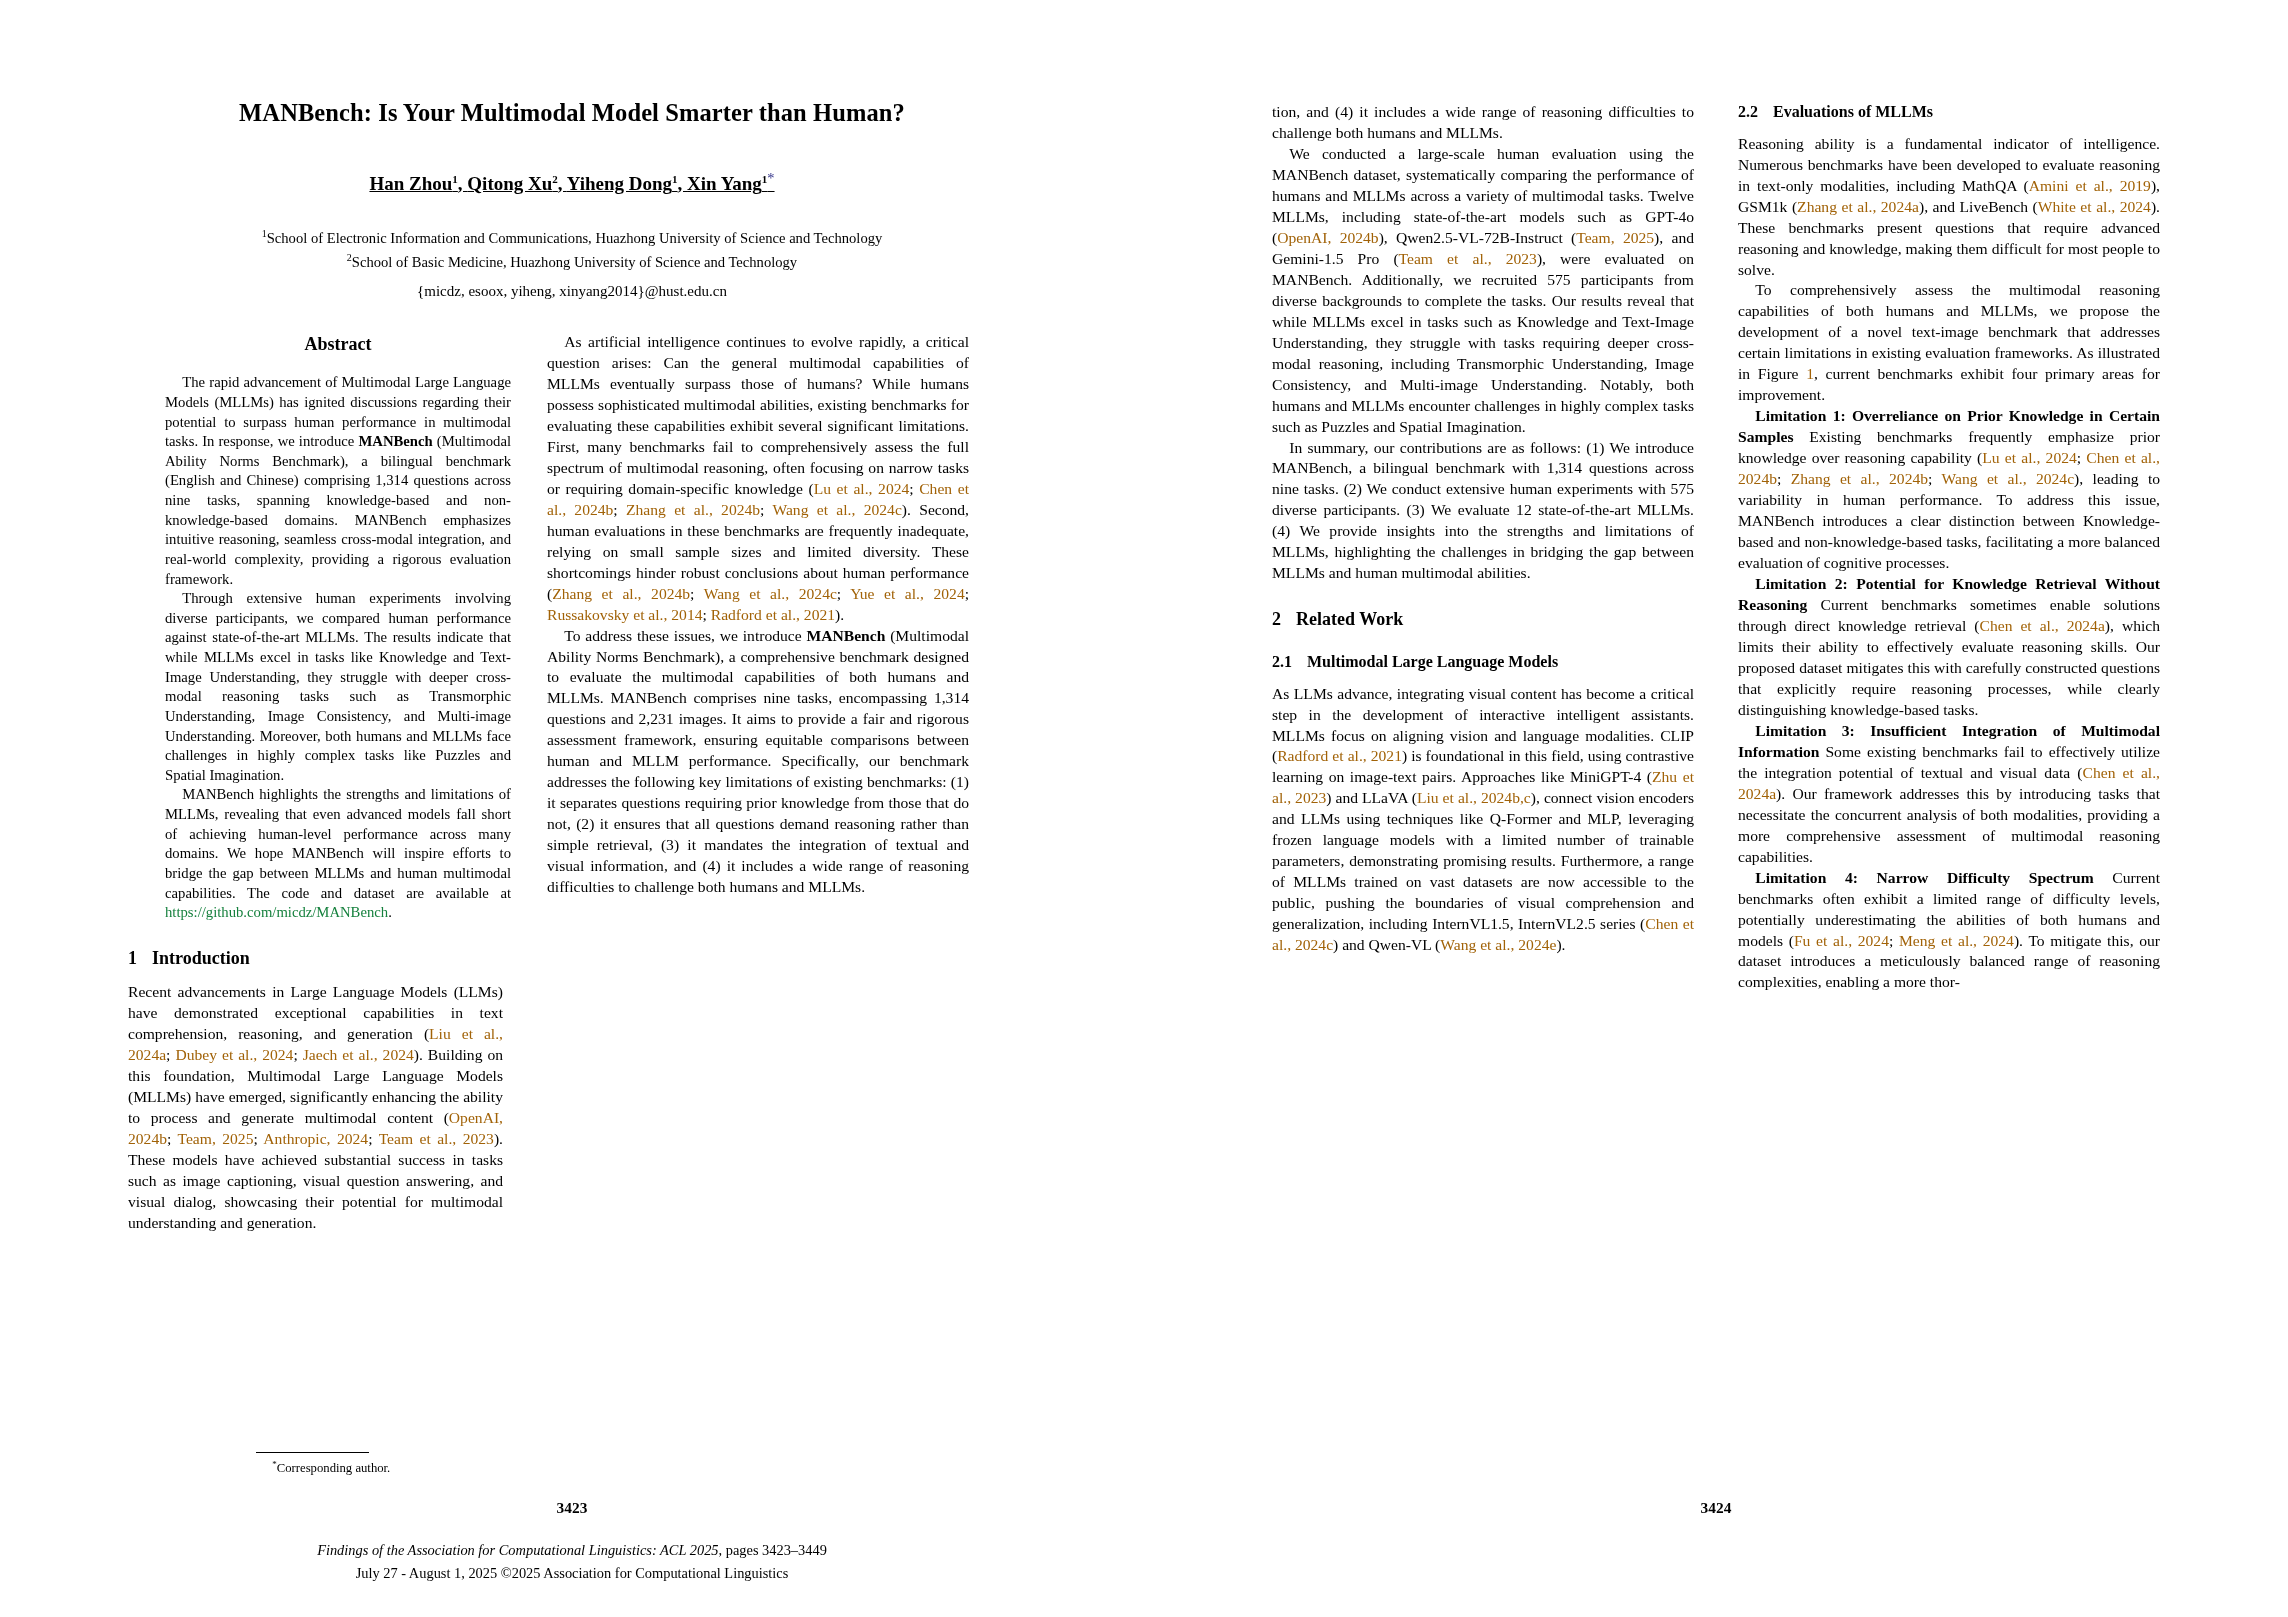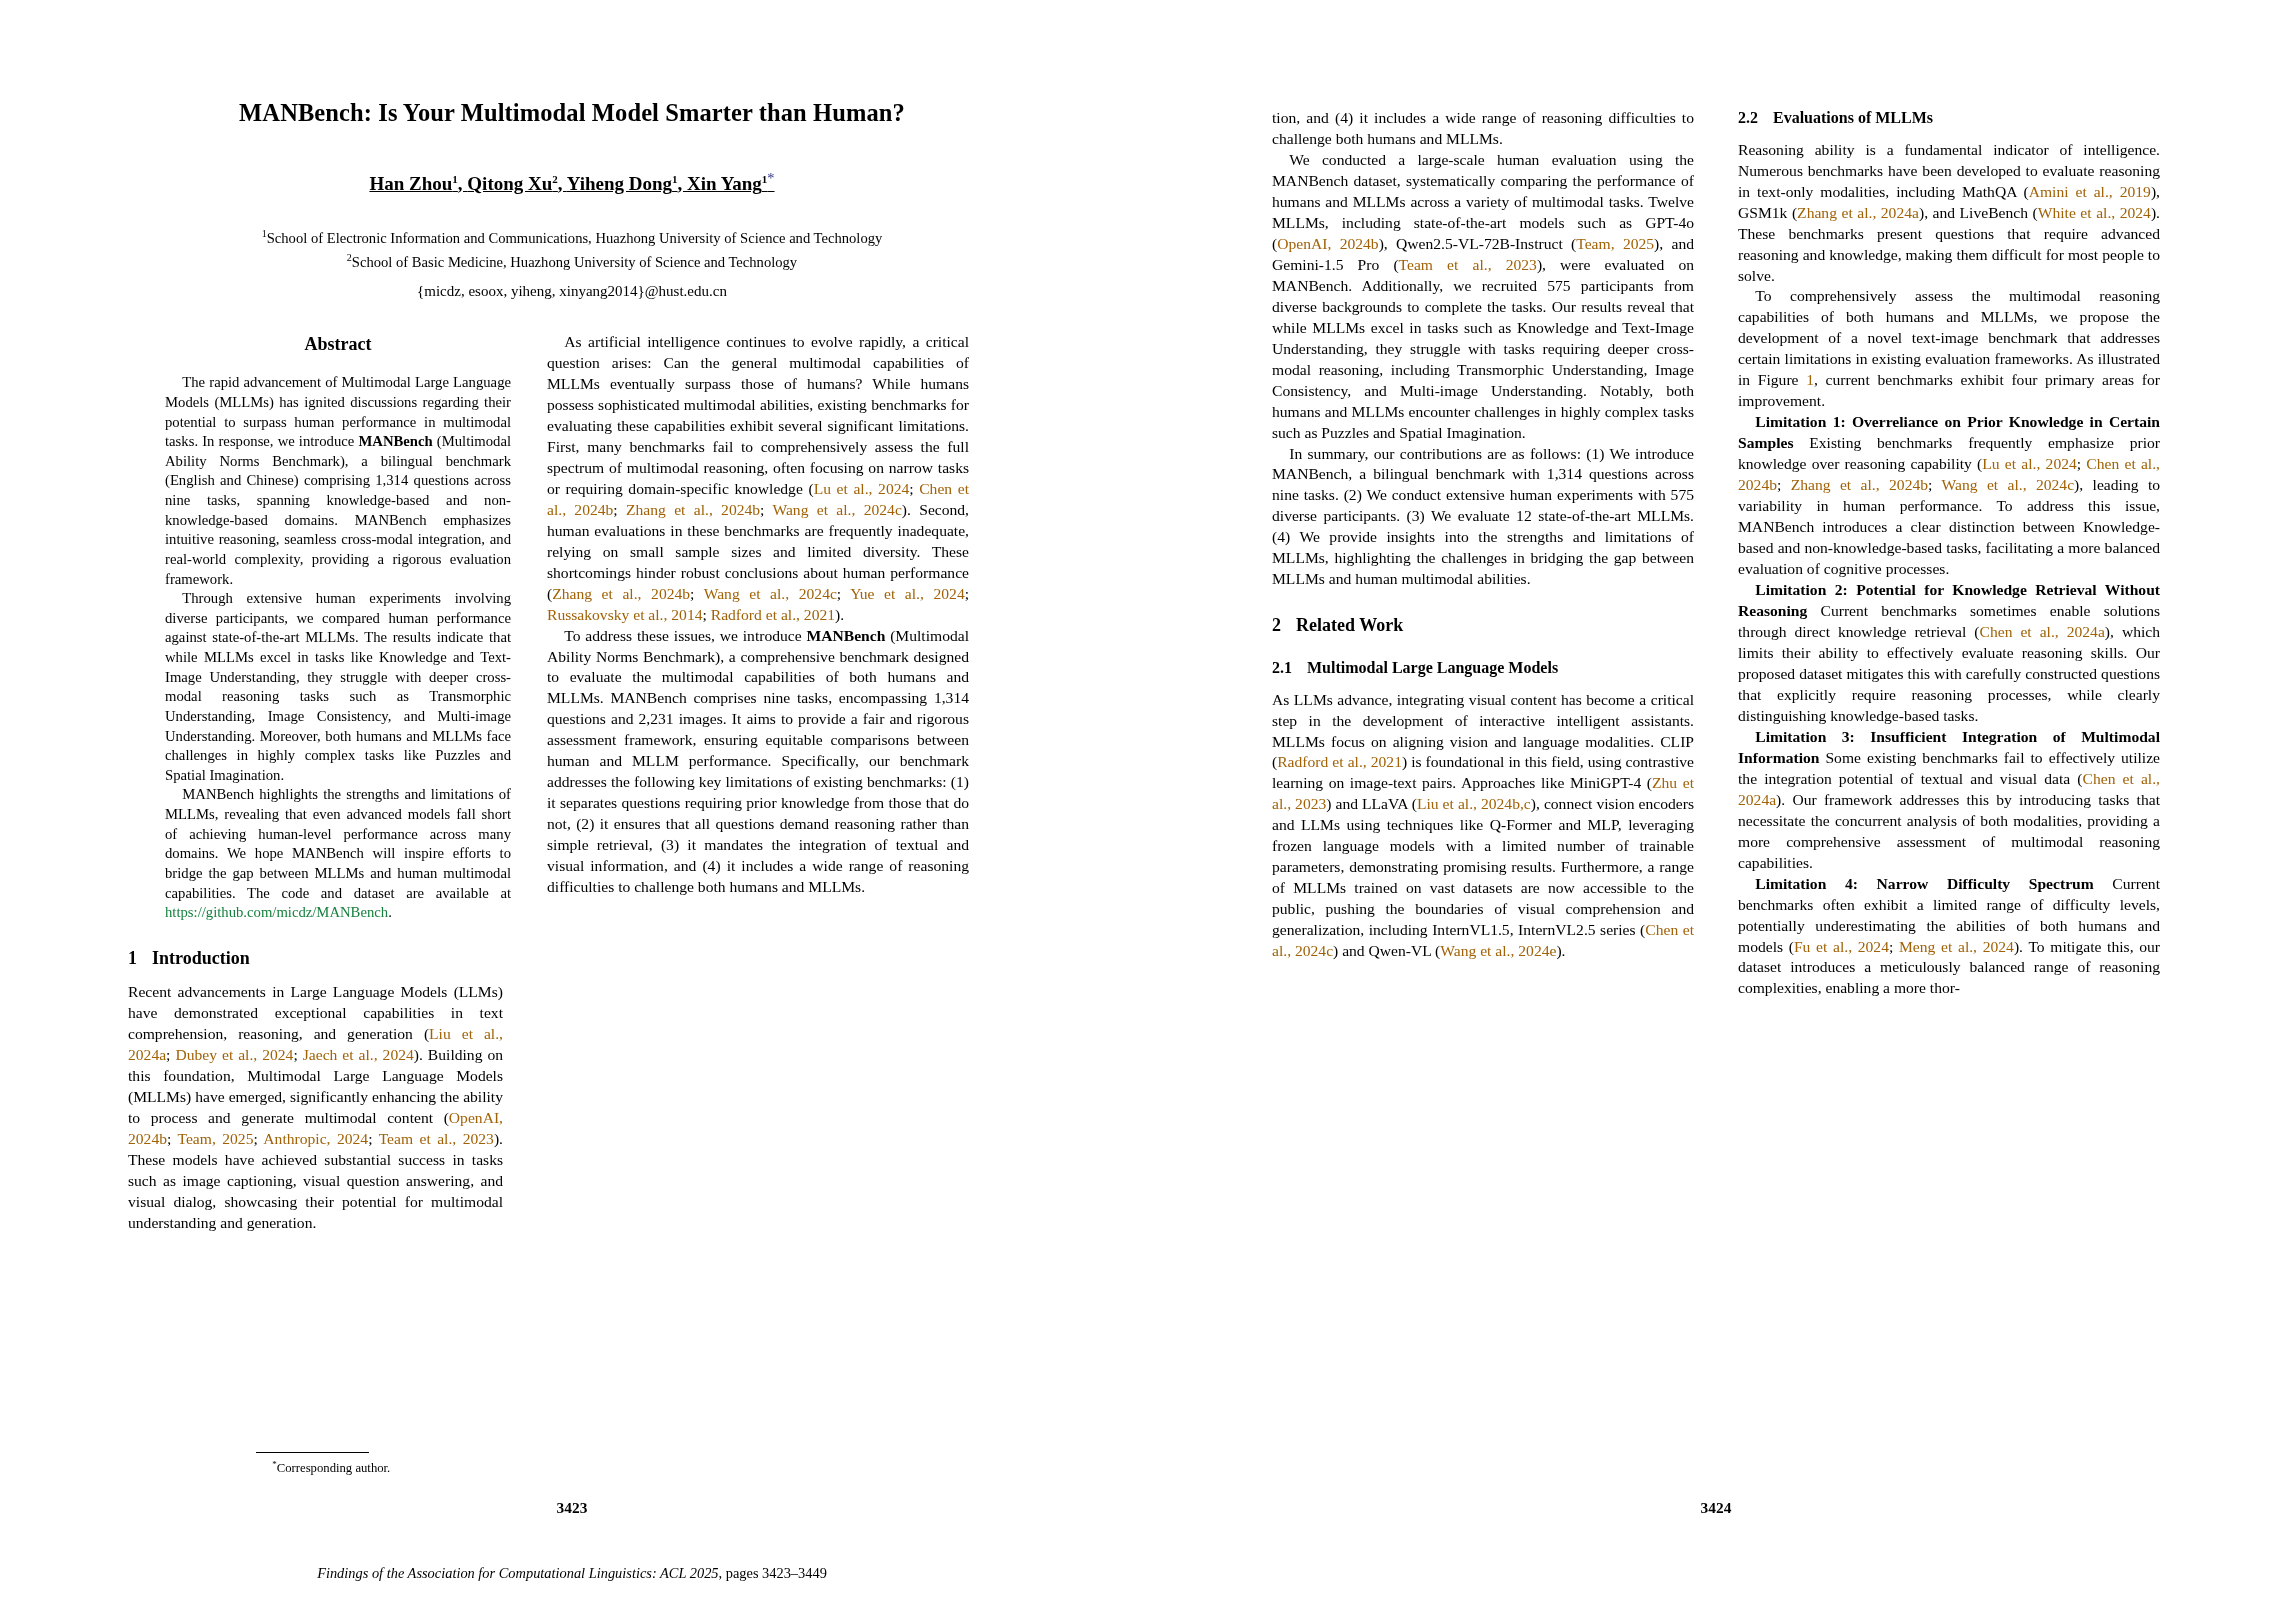--- a/index.html
+++ b/index.html
@@ -88,21 +88,21 @@
     font-size: 15.6px;
     line-height: 1.345;
     text-align: justify;
     hyphens: none;
   }
   .col.narrow {
     width: 375px;
     padding-left: 0;
   }
   .page2 .columns {
-    margin-top: 16px;
+    margin-top: 10px;
     padding-top: 92px;
   }
   .page2 .col {
     width: 425px;
   }
   .abstract-head {
     text-align: center;
     font-size: 18px;
     font-weight: bold;
     margin: 0 0 17.3px 0;
@@ -236,20 +236,21 @@
 
       <div class="footnote-area">
         <div class="footnote-rule"></div>
         <div class="footnote-text"><sup>*</sup><span>Corresponding author.</span></div>
       </div>
 
       <div class="page-number">3423</div>
 
       <div class="venue-footer">
         <div class="line1"><i>Findings of the Association for Computational Linguistics: ACL 2025</i><span>, pages 3423–3449</span></div>
+        <div class="line2">July 27 - August 1, 2025 ©2025 Association for Computational Linguistics</div>
       </div>
     </div>
   </div>
 
   <div class="page page2">
     <div class="page-inner">
       <div class="columns">
 
         <div class="col">
           <p class="noindent">tion, and (4) it includes a wide range of reasoning difficulties to challenge both humans and MLLMs.</p>

